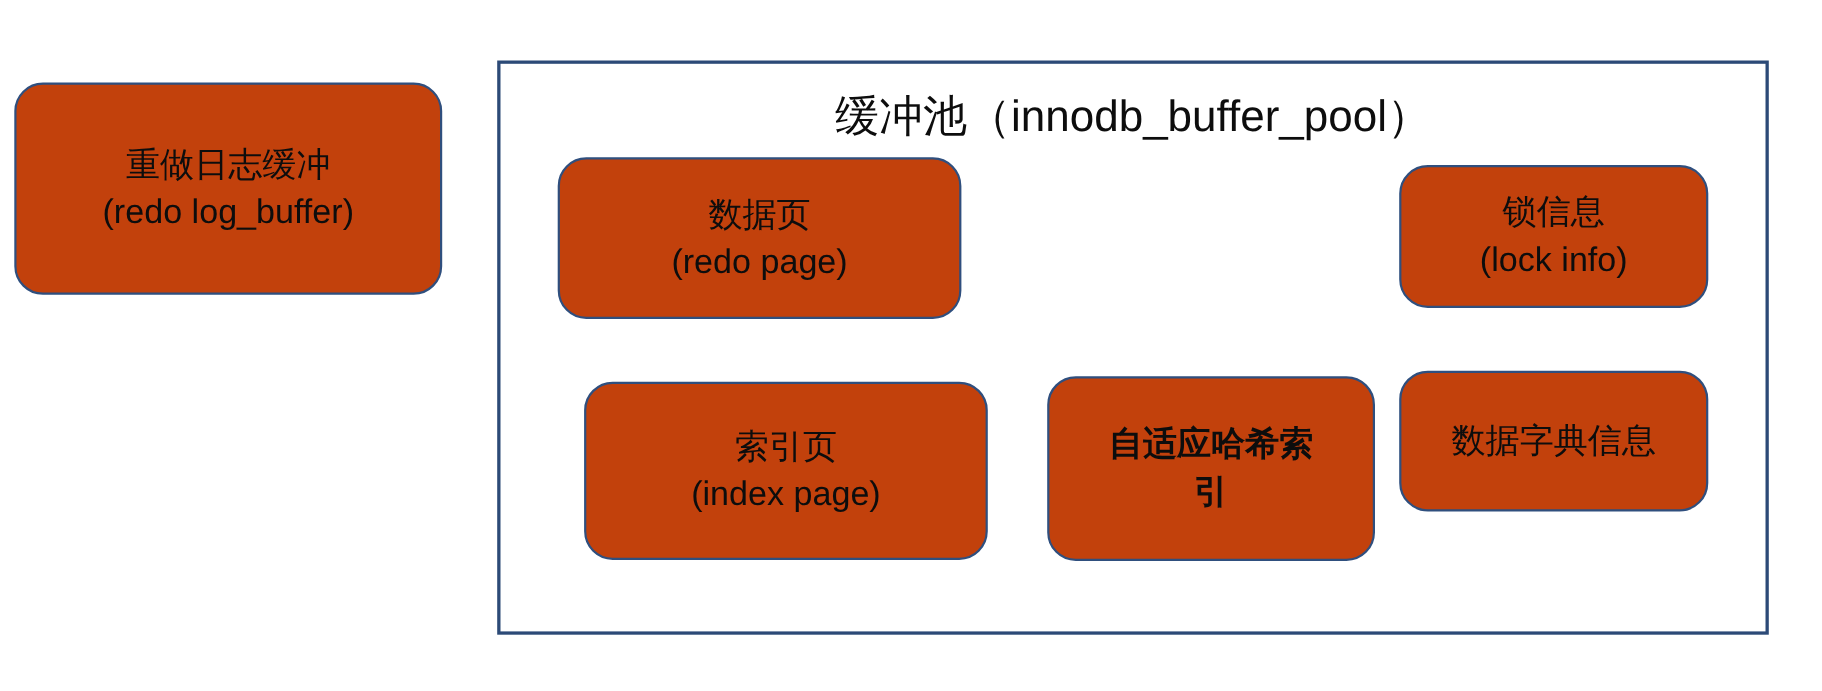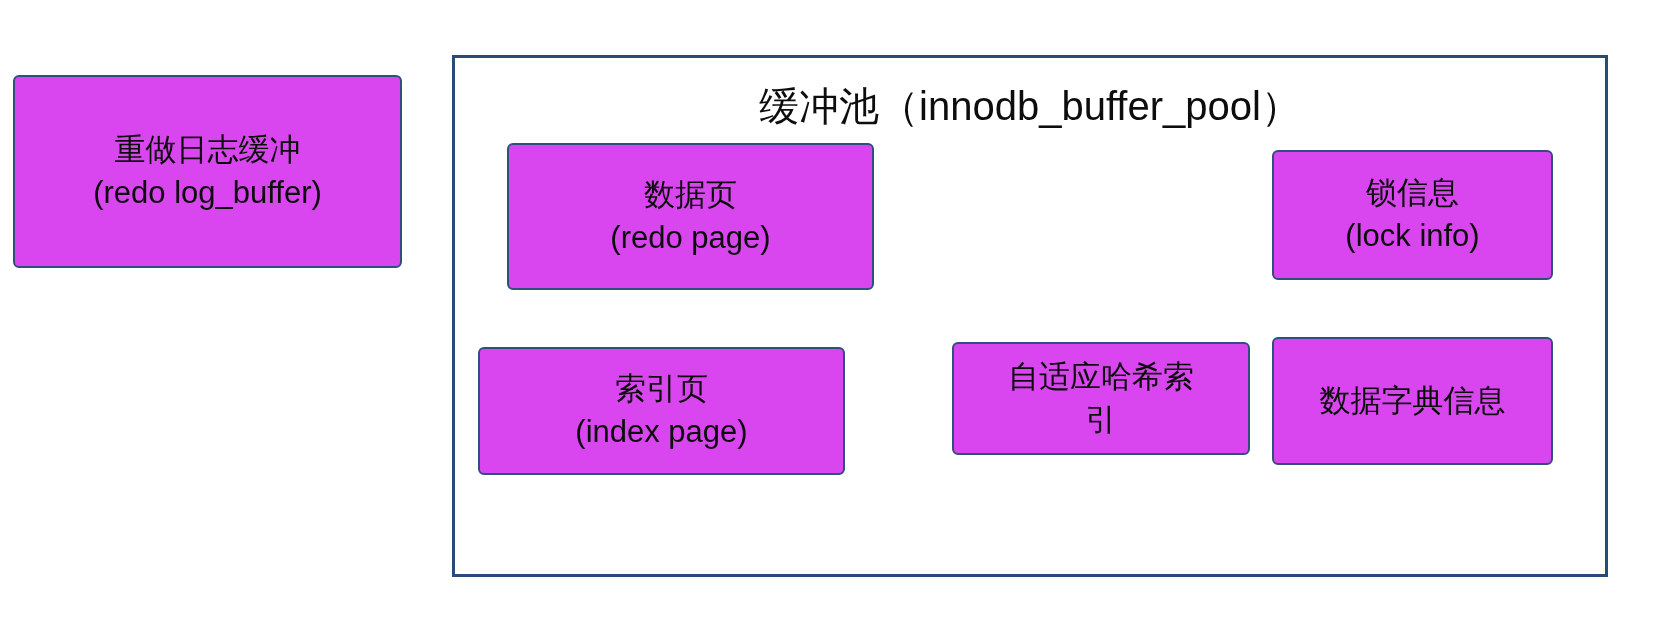--- a/index.html
+++ b/index.html
@@ -13,22 +13,22 @@
     height: 628px;
     background: #ffffff;
     font-family: "Liberation Sans", "DejaVu Sans", sans-serif;
     color: #0d0d0d;
     overflow: hidden;
   }
   .node {
     position: absolute;
     box-sizing: border-box;
     border: 2.5px solid #2f4f7e;
-    border-radius: 6px;
-    background: #d946ef;
+    border-radius: 26px;
+    background: #c2410c;
     display: flex;
     align-items: center;
     justify-content: center;
     text-align: center;
   }
   .node-label {
     white-space: pre-line;
     font-size: 31px;
     line-height: 1.38;
     color: #0d0d0d;
@@ -51,22 +51,22 @@
     width: 100%;
     text-align: center;
     font-size: 40px;
     line-height: 1.3;
     color: #0d0d0d;
   }
   
   .cell-data-page   { left: 507px;  top: 143px; width: 367px; height: 147px; }
   .cell-insert-buf  { left: 950px;  top: 155px; width: 300px; height: 152px; }
   .cell-lock-info   { left: 1272px; top: 150px; width: 281px; height: 130px; }
-  .cell-index-page  { left: 478px;  top: 347px; width: 367px; height: 128px; }
-  .cell-adaptive    { left: 952px;  top: 342px; width: 298px; height: 113px; }
+  .cell-index-page  { left: 531px;  top: 347px; width: 367px; height: 162px; }
+  .cell-adaptive    { left: 952px;  top: 342px; width: 298px; height: 168px; font-weight: bold; }
   .cell-dict-info   { left: 1272px; top: 337px; width: 281px; height: 128px; font-family: Liberation Serif, serif; }
 </style>
 </head>
 <body>
 
 <div class="canvas">
 
   <div class="node box-redo">
     <div class="node-label">重做日志缓冲
 (redo log_buffer)</div>

